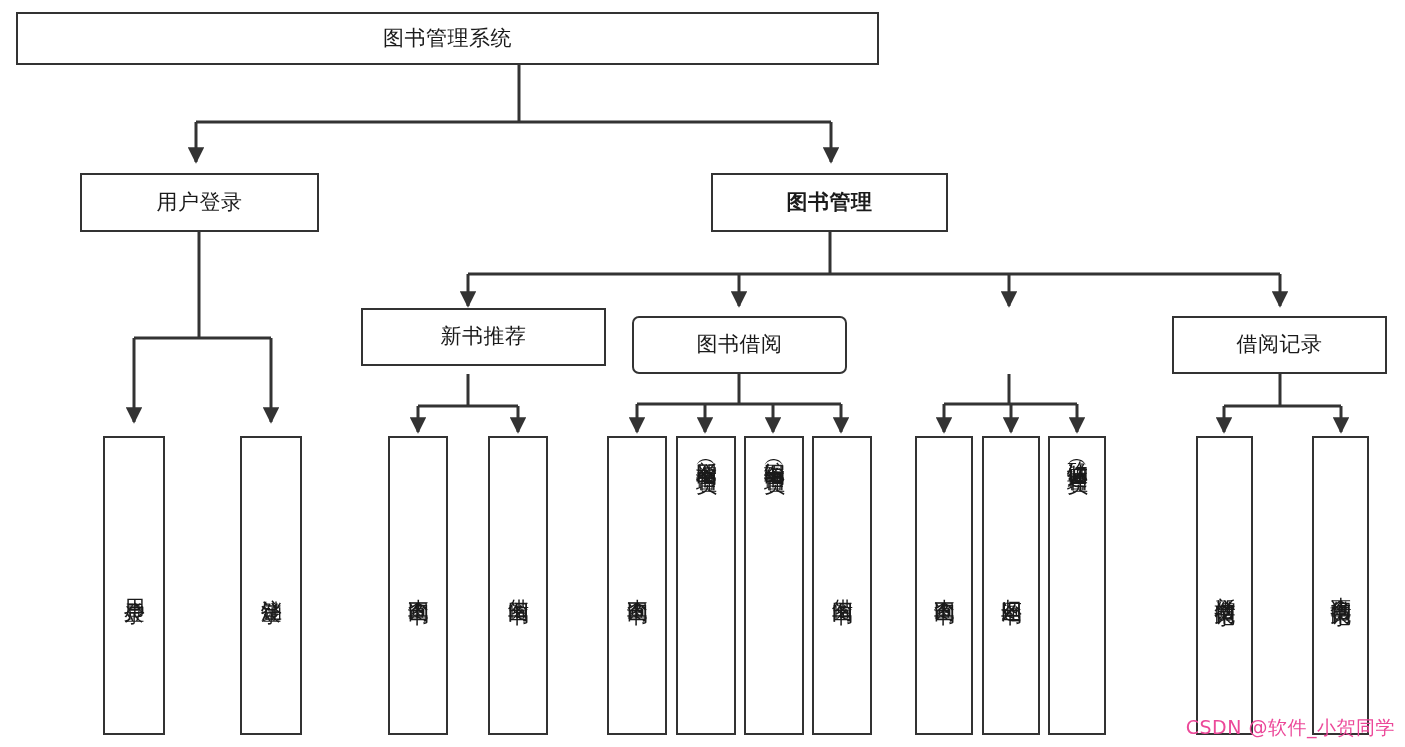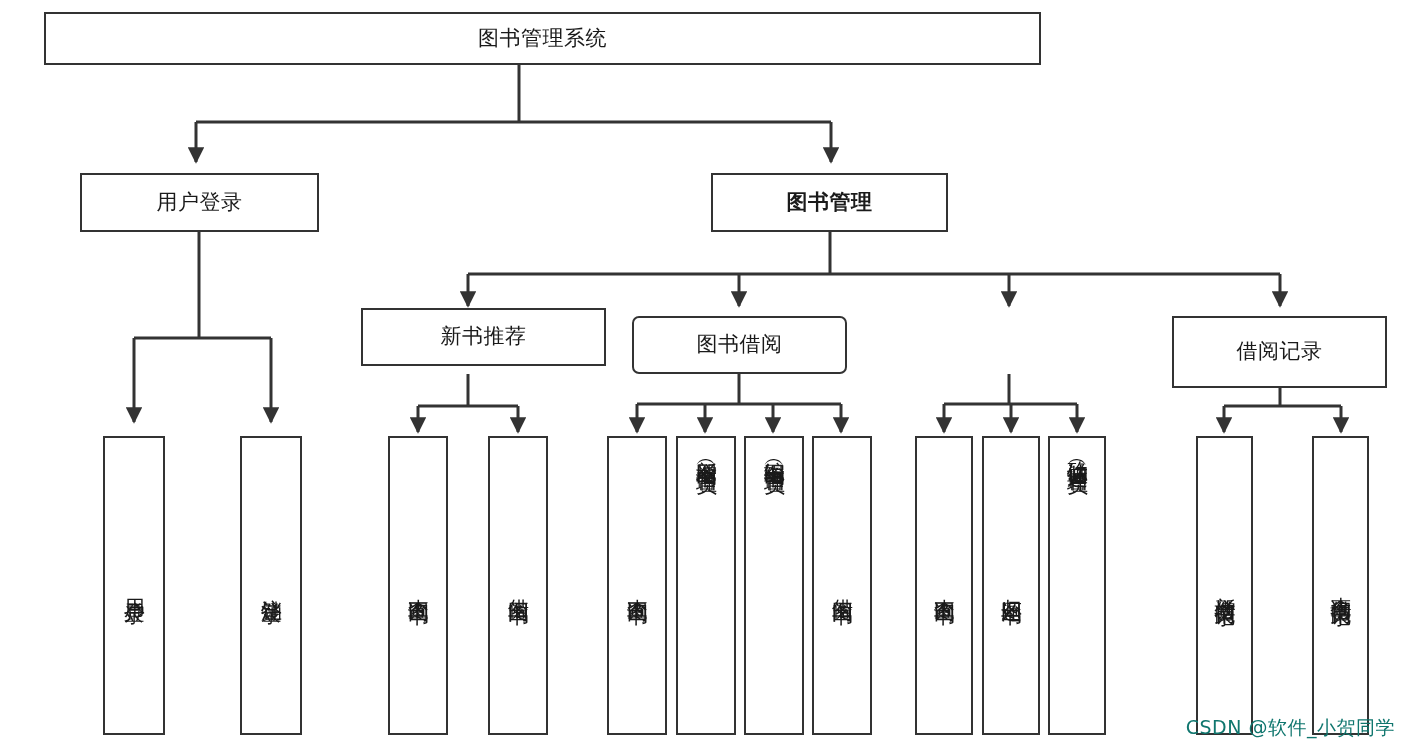--- a/index.html
+++ b/index.html
@@ -59,21 +59,21 @@
   }
   .node.vertical.centered {
     align-items: center;
     padding-top: 0;
   }
   #watermark {
     position: absolute;
     right: 10px;
     bottom: 6px;
     font-size: 19px;
-    color: #0f766e;
+    color: #ec4899;
     letter-spacing: 0.5px;
     white-space: nowrap;
     pointer-events: none;
   }
 </style>
 </head>
 <body>
 
 <div id="canvas">
 
@@ -122,42 +122,42 @@
       <path d="M 1011 404 L 1011 432" marker-end="url(#arrow)"></path>
       <path d="M 1077 404 L 1077 432" marker-end="url(#arrow)"></path>
 
       <path d="M 1280 374 L 1280 406"></path>
       <path d="M 1224 406 L 1341 406"></path>
       <path d="M 1224 406 L 1224 432" marker-end="url(#arrow)"></path>
       <path d="M 1341 406 L 1341 432" marker-end="url(#arrow)"></path>
     </g>
   </svg>
 
-  <div class="node horizontal" style="left:16px; top:12px; width:997px; height:53px;margin-left:28px;">
+  <div class="node horizontal" style="left:16px; top:12px; width:863px; height:53px;">
     <span class="node-label">图书管理系统</span>
   </div>
 
   <div class="node horizontal" style="left:80px; top:173px; width:239px; height:59px;">
     <span class="node-label">用户登录</span>
   </div>
 
   <div class="node horizontal" style="left:711px; top:173px; width:237px; height:59px;font-weight:bold;">
     <span class="node-label">图书管理</span>
   </div>
 
   <div class="node horizontal" style="left:361px; top:308px; width:245px; height:58px;">
     <span class="node-label">新书推荐</span>
   </div>
 
   <div class="node horizontal" style="left:632px; top:316px; width:215px; height:58px;border-radius:7px;">
     <span class="node-label">图书借阅</span>
   </div>
 
 
-  <div class="node horizontal" style="left:1172px; top:316px; width:215px; height:72px;">
+  <div class="node horizontal" style="left:1172px; top:316px; width:215px; height:58px;">
     <span class="node-label">借阅记录</span>
   </div>
 
   <div class="node vertical centered" style="left:103px; top:436px; width:62px; height:299px;">
     <span class="node-label">用户登录</span>
   </div>
 
   <div class="node vertical centered" style="left:240px; top:436px; width:62px; height:299px;">
     <span class="node-label">注销登录</span>
   </div>

